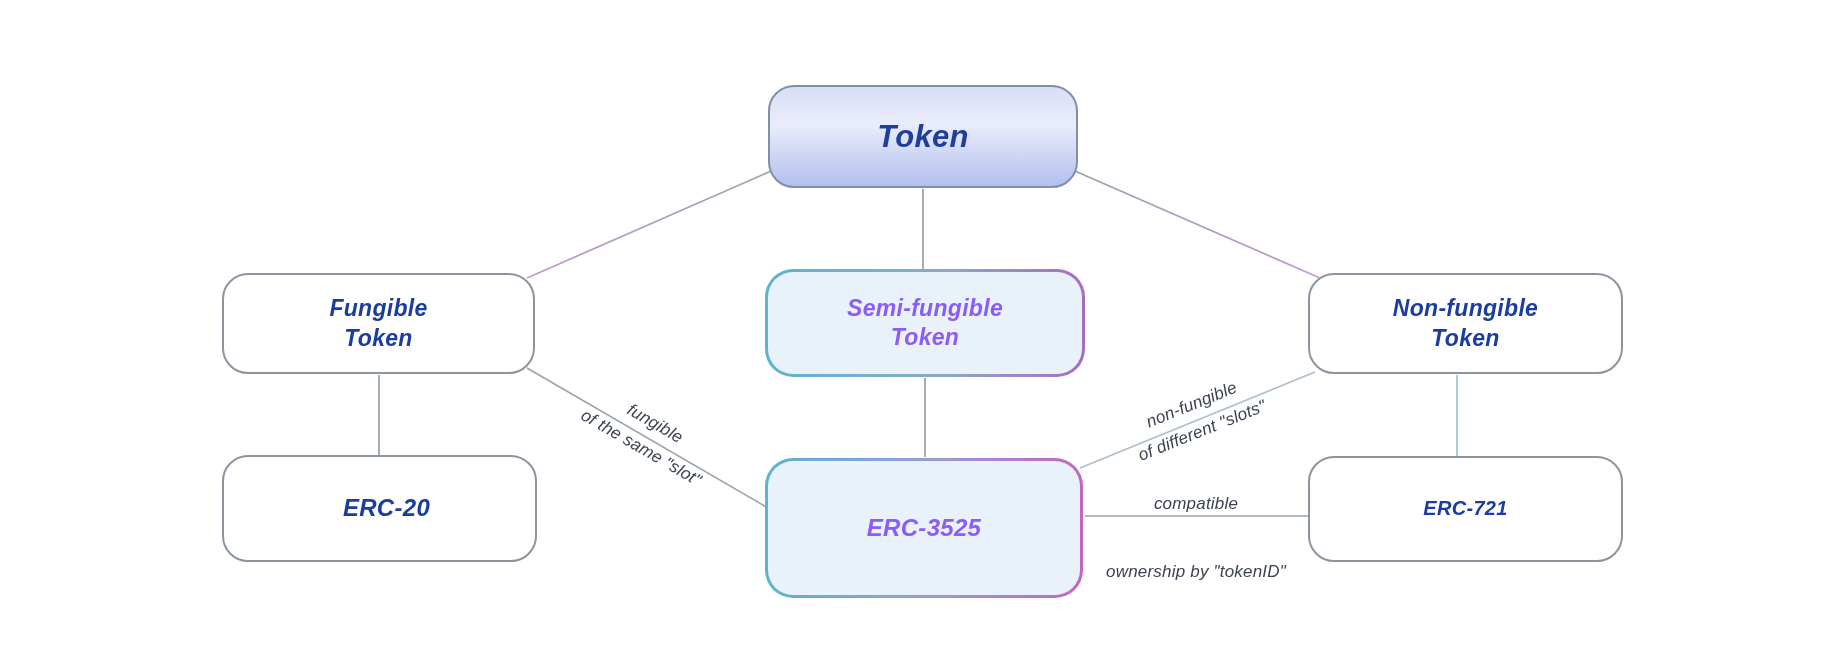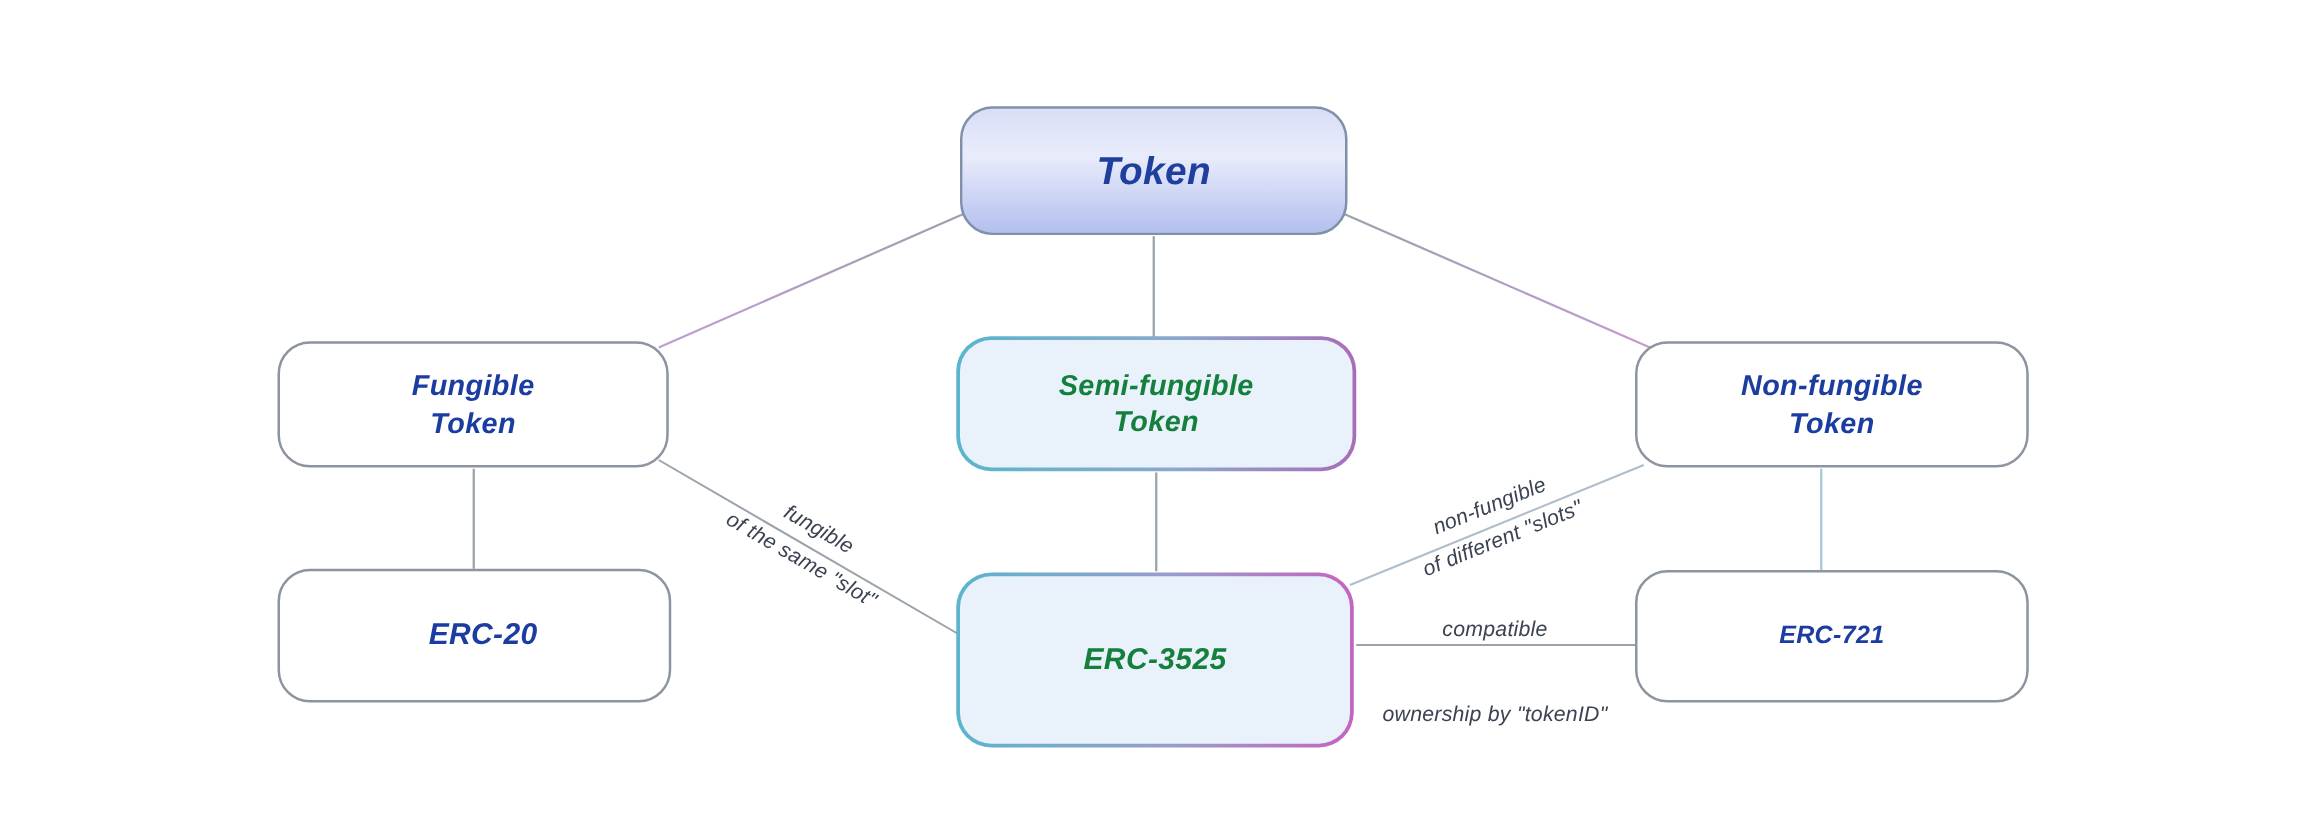--- a/index.html
+++ b/index.html
@@ -62,21 +62,21 @@
   .grad-inner {
     flex: 1;
     border-radius: 25px;
     background: #e9f2fb;
     display: flex;
     flex-direction: column;
     align-items: center;
     justify-content: center;
     text-align: center;
     font-weight: 700;
-    color: #15803d;
+    color: #8b5cf6;
     font-size: 23px;
     line-height: 1.28;
     letter-spacing: 0.3px;
   }
   .node-fungible    { left: 222px;  top: 273px; width: 313px; height: 101px; }
   .node-nonfungible { left: 1308px; top: 273px; width: 315px; height: 101px; }
   .node-erc20       { left: 222px;  top: 455px; width: 315px; height: 107px; font-size: 24px; padding-left: 14px; }
   .node-erc721      { left: 1308px; top: 456px; width: 315px; height: 106px; font-size: 20px; }
   .erc-label { font-size: 24px; }
   .edge-label {

